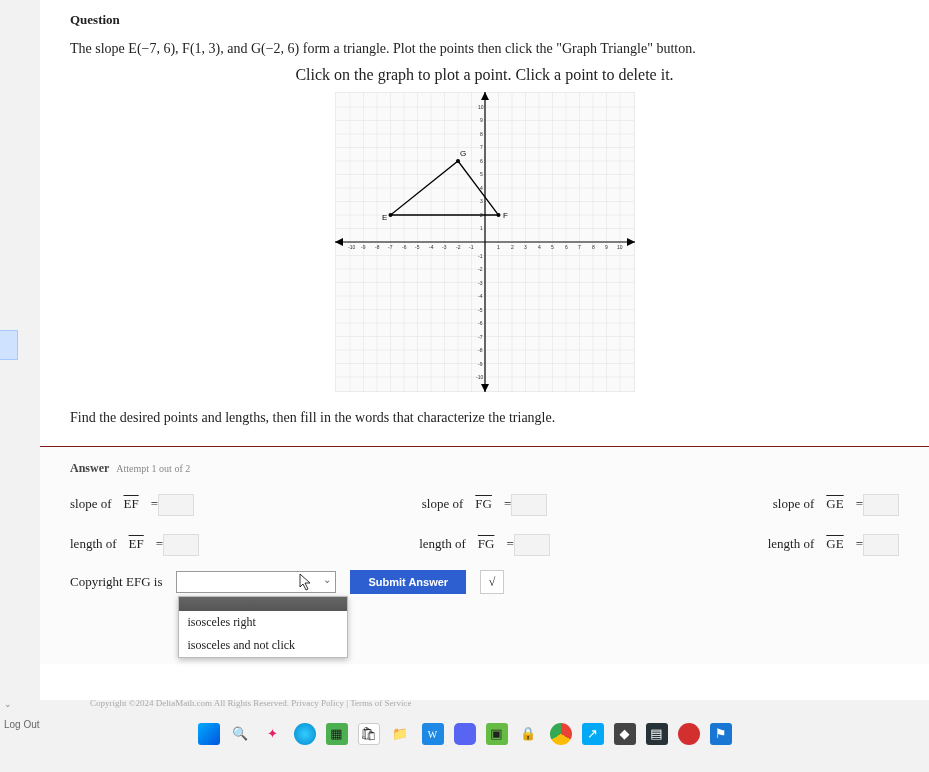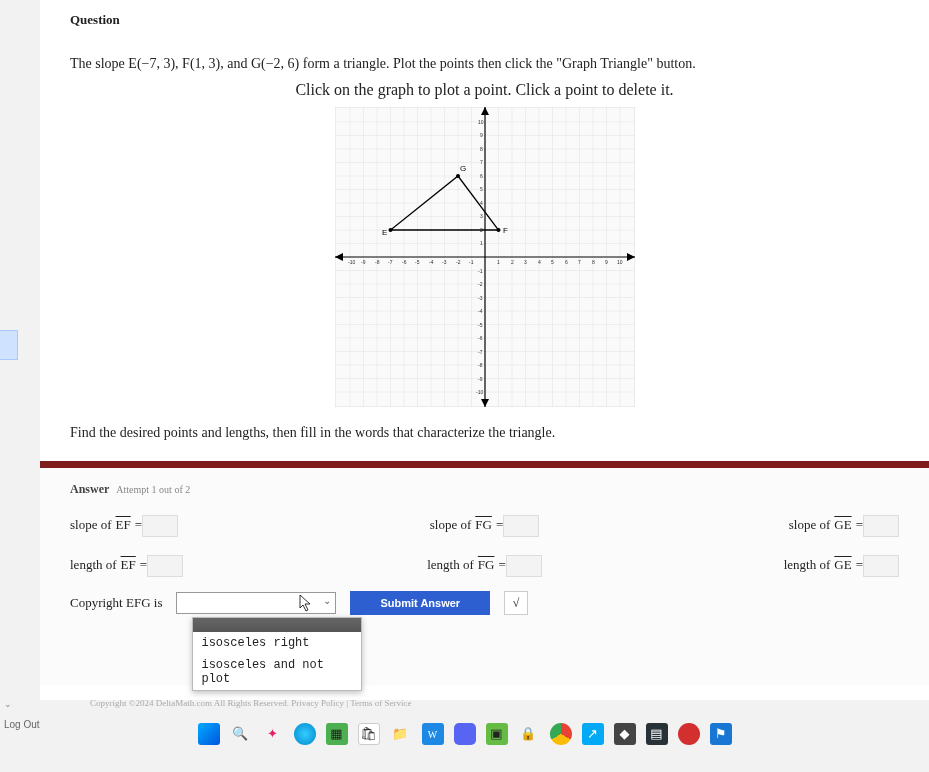--- a/index.html
+++ b/index.html
@@ -1,59 +1,59 @@
 <!DOCTYPE html>
 <html><head>
 <meta charset="utf-8">
 <style>
 * { box-sizing: border-box; margin: 0; padding: 0; }
 body { font-family: Georgia, 'Times New Roman', serif; background: #f2f2f2; color: #222; width: 929px; }
 .page { background: #fff; margin: 0 0 0 40px; padding: 12px 30px 0 30px; min-height: 700px; position: relative; }
-.question-label { font-size: 13px; font-weight: bold; color: #222; margin-bottom: 25px; }
+.question-label { font-size: 13px; font-weight: bold; color: #222; margin-bottom: 10px; }
 .question-text { font-size: 14px; color: #222; margin-bottom: 6px; line-height: 1.6; }
 .instr { font-size: 16px; text-align: center; margin-bottom: 8px; }
 .graph-wrap { display: flex; justify-content: center; margin-bottom: 18px; }
 .prompt2 { font-size: 14px; margin: 14px 0 20px 0; }
-.answer-sec { background: #fbfbfb; border-top: 7px solid #7f1d1d; padding: 14px 0 0 0; margin: 0 -30px; padding-left: 30px; padding-right: 30px; }
+.answer-sec { background: #fbfbfb; border-top: 1px solid #7f1d1d; padding: 14px 0 0 0; margin: 0 -30px; padding-left: 30px; padding-right: 30px; }
 .answer-label { font-size: 12px; color: #444; }
 .answer-label .att { font-size: 10px; color:#888; font-weight: normal; margin-left:4px;}
 .row3 { display: flex; justify-content: space-between; align-items: center; margin: 18px 0 10px 0; font-size: 13px; }
 .row3 > div { width: 32%; }
 .row3 .right { text-align: right; }
-.eq { display: inline-flex; align-items: center; gap: 4px; font-family: Georgia, serif; }
+.eq { display: inline-flex; align-items: center; gap: 12px; font-family: Georgia, serif; }
 .overline { text-decoration: overline; }
 .box { width: 36px; height: 22px; background: #f3f3f3; border: 1px solid #ddd; display: inline-block; vertical-align: middle; }
 .tribox-row { display: flex; align-items: center; gap: 14px; margin-top: 14px; font-size: 13px; position: relative; }
 .tribox { width: 160px; height: 22px; background: #fff; border: 1px solid #999; position: relative; display:inline-block;}
 .tribox .chev { position:absolute; right:4px; top:2px; font-size:10px; color:#666;}
 .cursor { position:absolute; left: 122px; top: 1px; font-size:14px; color:#000; pointer-events:none;}
-.submit-btn { background: #2d5fd1; color: #fff; font-size: 11px; font-weight: bold; border: none; padding: 6px 30px; font-family: Arial, sans-serif; cursor:pointer;}
+.submit-btn { background: #2d5fd1; color: #fff; font-size: 11px; font-weight: bold; border: none; padding: 6px 18px; font-family: Arial, sans-serif; cursor:pointer;}
 .sqrt-btn { width: 24px; height: 24px; border: 1px solid #ccc; background: #fff; display:inline-flex; align-items:center; justify-content:center; font-size:12px; cursor:pointer;}
-.dropdown { position: absolute; top: 24px; left: 15px; width: 170px; background: #fff; border: 1px solid #bbb; box-shadow: 0 2px 6px rgba(0,0,0,0.25); font-family: Liberation Mono, monospace; font-size: 12px; z-index: 10; }
+.dropdown { position: absolute; top: 24px; left: 1px; width: 170px; background: #fff; border: 1px solid #bbb; box-shadow: 0 2px 6px rgba(0,0,0,0.25); font-family: Liberation Serif, serif; font-size: 12px; z-index: 10; }
 .dropdown .hdr { height: 14px; background: linear-gradient(#666,#555); }
 .dropdown .opt { padding: 4px 8px; cursor: pointer; }
 .logout { position: absolute; left: 4px; bottom: 42px; font-size: 10px; color: #666; font-family: Arial, sans-serif; }
 .logout .chev { font-size:9px; display:block; margin-bottom:10px; color:#888; }
 .copyright { font-size: 9px; color: #aaa; font-family: Liberation Serif, serif; margin-left: 90px; position:relative; top:-2px;}
 .taskbar { height: 36px; background: transparent; display: flex; justify-content: center; align-items: center; gap: 10px; margin-top: 6px; }
 .tb-icon { width: 22px; height: 22px; border-radius: 3px; display:inline-flex; align-items:center; justify-content:center; font-size: 13px; }
 .left-tab { position:absolute; left:0; top:330px; width:18px; height:30px; background:#cfe2ff; border:1px solid #a7c7ff; border-left:none;}
 svg text { font-family: Arial, sans-serif; }
 </style>
 </head>
 <body>
 
 <div class="left-tab"></div>
 
 <div class="page">
 
   <div class="question-label">Question</div>
 
   <div class="question-text">
-    <span>The slope </span><span>E(−7, 3)</span>, <span>F(1, 3)</span>, and <span>G(−2, 6)</span><span> form a triangle. Plot the points then click the "Graph Triangle" button.</span>
+    <span>The slope </span><span>E(−7, 6)</span>, <span>F(1, 3)</span>, and <span>G(−2, 6)</span><span> form a triangle. Plot the points then click the "Graph Triangle" button.</span>
   </div>
 
   <div class="instr">Click on the graph to plot a point. Click a point to delete it.</div>
 
   <div class="graph-wrap">
     <svg width="300" height="300" viewBox="0 0 300 300">
       <rect x="0" y="0" width="300" height="300" fill="#fafafa" stroke="#ddd"></rect>
       <g stroke="#e0e0e0" stroke-width="0.5">
         <line x1="15" y1="0" x2="15" y2="300"></line>
           <line x1="28.5" y1="0" x2="28.5" y2="300"></line>
@@ -205,21 +205,21 @@
       <span class="tribox">
         <span class="cursor">
           <svg width="14" height="18" viewBox="0 0 14 18">
               <path d="M1 1 L1 14 L4 11 L7 17 L9 16 L6 10 L11 10 Z" fill="#fff" stroke="#000" stroke-width="0.8"></path>
             </svg>
         </span>
         <span class="chev">⌄</span>
         <div class="dropdown">
           <div class="hdr"></div>
           <div class="opt">isosceles right</div>
-          <div class="opt">isosceles and not plot</div>
+          <div class="opt">isosceles and not click</div>
         </div>
       </span>
       <button class="submit-btn">Submit Answer</button>
       <span class="sqrt-btn">√</span>
     </div>
 
     <div style="height:70px;"></div>
   </div>
 </div>
 

